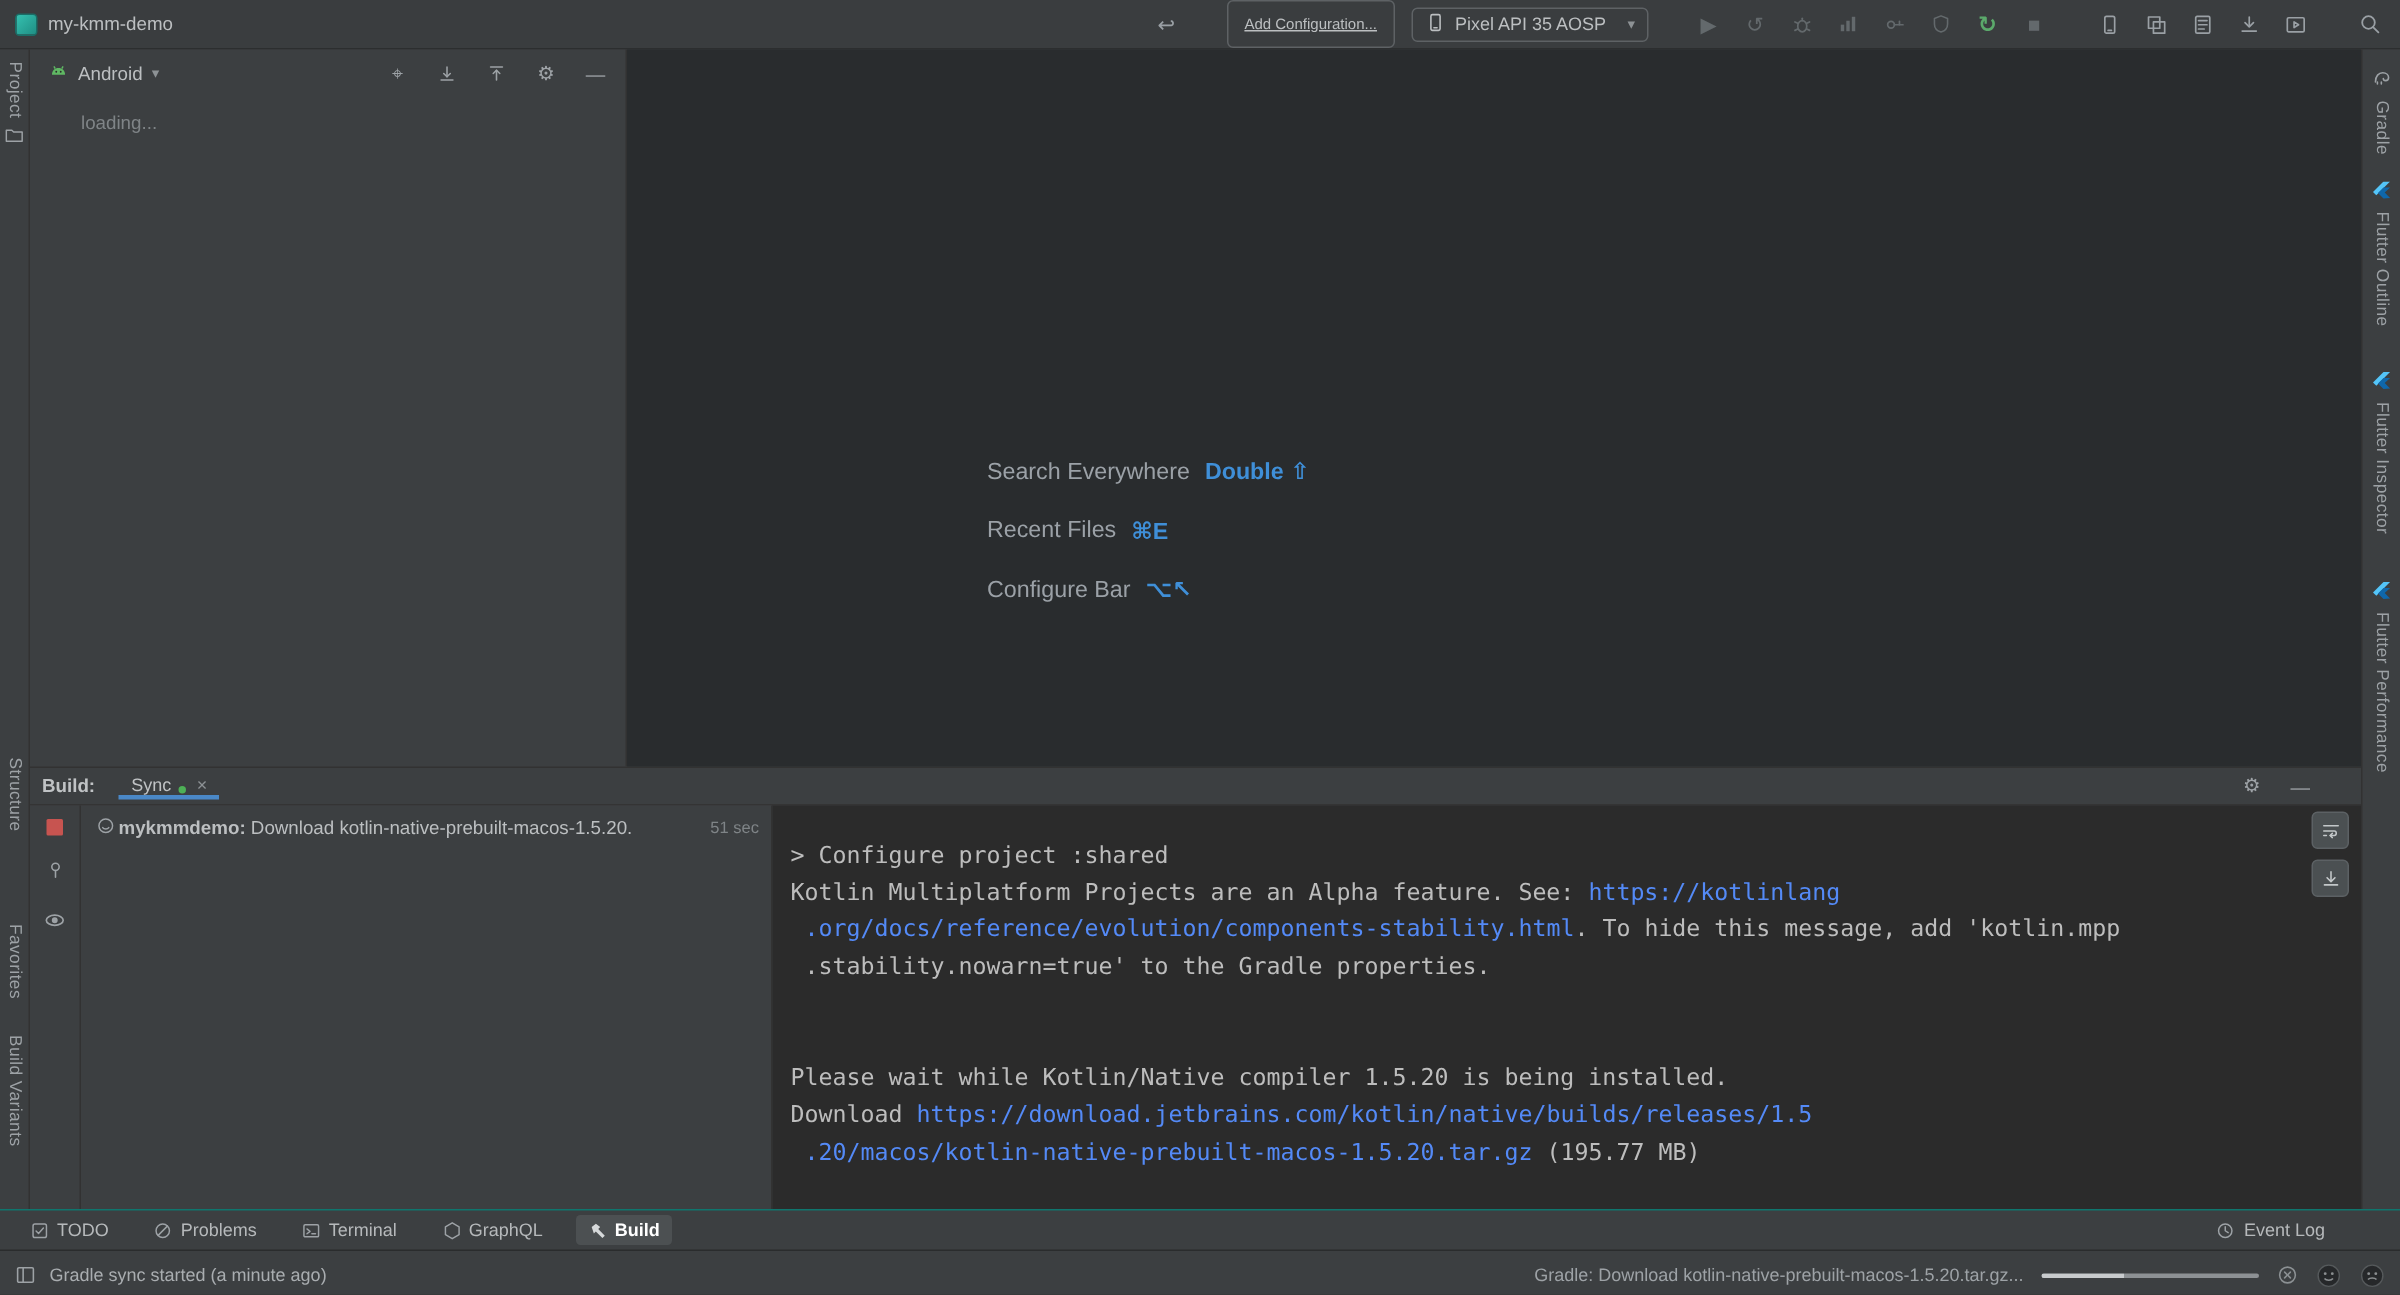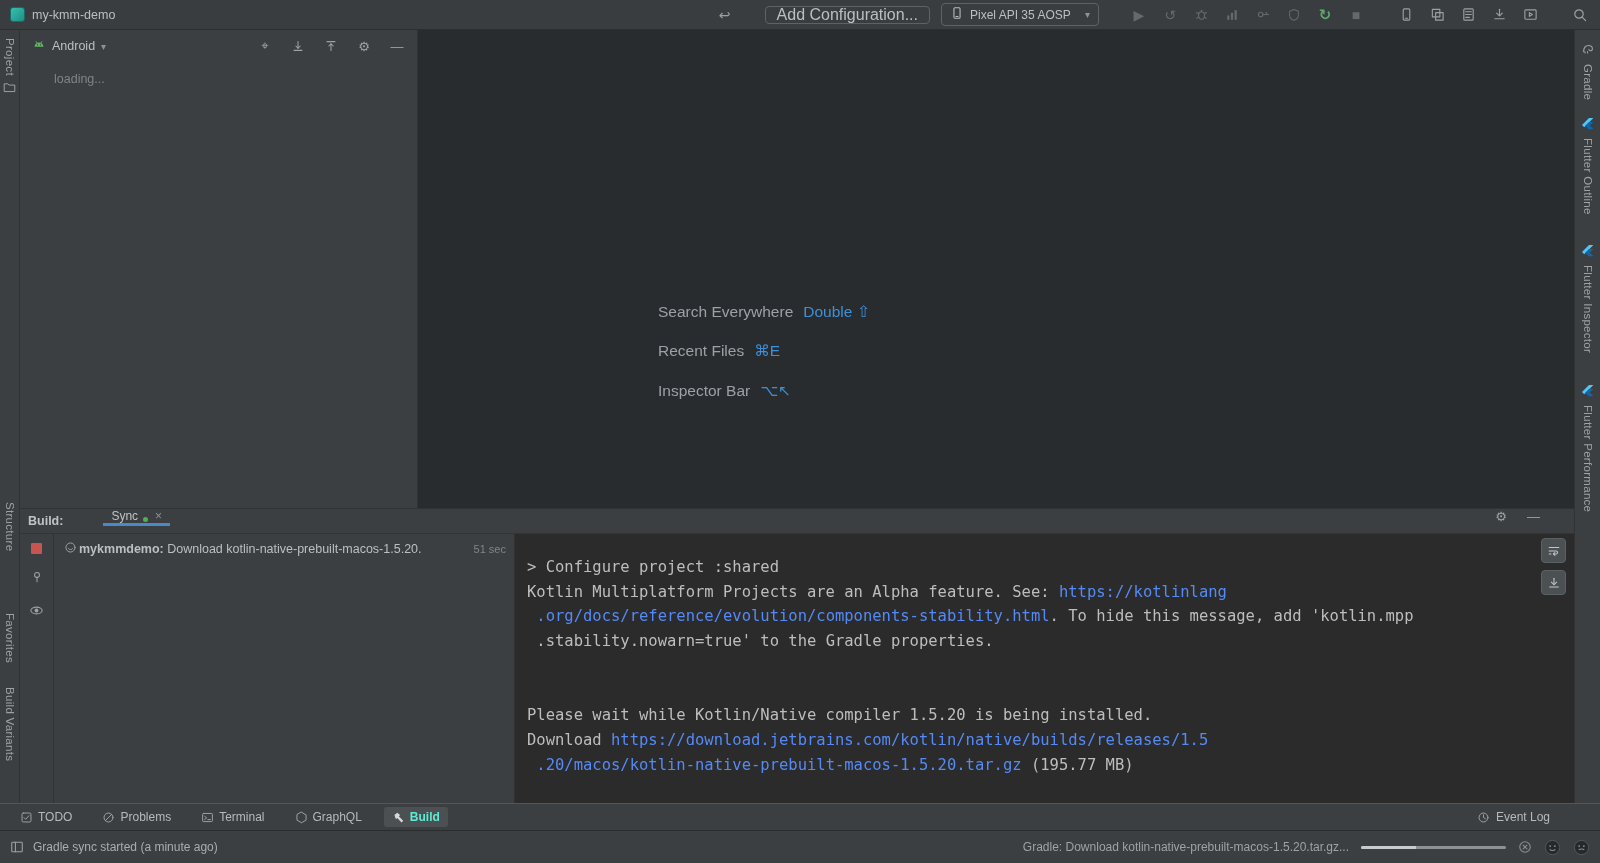--- a/index.html
+++ b/index.html
@@ -9,21 +9,21 @@
 
   
   .titlebar { flex:0 0 30px; background:#3a3d3f; border-bottom:1px solid #2c2e2f; display:flex; align-items:center; padding:0 10px; }
   .tb-left { display:flex; align-items:center; gap:7px; }
   .app-icon { width:15px; height:15px; border-radius:3px; background:linear-gradient(135deg,#35c0b0,#1f8f84); border:1px solid #1a6d66; }
   .tb-title { font-size:12.5px; color:#bcbfc1; }
   .tb-right { margin-left:auto; display:flex; align-items:center; gap:11px; }
   .tbi { width:20px; height:20px; display:flex; align-items:center; justify-content:center; color:#9aa0a5; font-size:14px; cursor:default; }
   .tbi.disabled { color:#63696c; }
   .tbi.green { color:#5ba96b; font-weight:bold; font-size:15px; }
-  .tb-btn { height:18px; border:1px solid #5e6265; border-radius:4px; padding:0 11px; display:flex; align-items:center; gap:6px; color:#bcbfc1; font-size:16px; background:transparent; }
+  .tb-btn { height:32px; border:1px solid #5e6265; border-radius:4px; padding:0 11px; display:flex; align-items:center; gap:6px; color:#bcbfc1; font-size:10px; background:transparent;text-decoration:underline; }
   .tb-select { height:23px; border:1px solid #5e6265; border-radius:4px; padding:0 8px; display:flex; align-items:center; gap:6px; color:#bcbfc1; font-size:12px; min-width:158px; }
   .tb-select .caret { margin-left:auto; color:#8d9295; font-size:10px; }
   .tb-gap { width:8px; }
   svg.ic { stroke:currentColor; fill:none; stroke-width:1.2; stroke-linecap:round; stroke-linejoin:round; }
 
   
   .middle { flex:0 0 773px; display:flex; min-height:0; }
   .strip { position:relative; background:#3c3f41; flex-shrink:0; }
   .strip.left { width:20px; border-right:1px solid #323232; }
   .strip.right { width:26px; border-left:1px solid #323232; }
@@ -40,25 +40,25 @@
   .pp-caret { font-size:10px; color:#8d9295; }
   .pp-actions { margin-left:auto; display:flex; align-items:center; gap:17px; color:#9da2a6; }
   .pp-actions .act { width:16px; height:16px; display:flex; align-items:center; justify-content:center; font-size:13px; }
   .pp-body { flex:1; padding:10px 0 0 34px; color:#7f8487; font-size:12.5px; }
 
   
   .editor { flex:1; background:#292c2e; position:relative; min-width:0; }
   .shortcuts { position:absolute; left:240px; top:262px; }
   .sc-row { height:39.5px; display:flex; align-items:center; gap:10px; font-size:15.5px; }
   .sc-label { color:#9ba1a7; }
-  .sc-keys { color:#3f8fd8; }
+  .sc-keys { color:#3f8fd8;font-weight:bold; }
 
   
   .build-panel { flex:1; display:flex; flex-direction:column; border-top:1px solid #323232; background:#3c3f41; min-height:0; }
-  .build-header { flex:0 0 25px; display:flex; align-items:flex-start; padding-left:8px; border-bottom:1px solid #343434;gap:24px; }
+  .build-header { flex:0 0 25px; display:flex; align-items:center; padding-left:8px; border-bottom:1px solid #343434; }
   .bh-title { align-self:center; font-weight:700; font-size:12.5px; color:#c0c3c5; }
   .sync-tab { display:flex; align-items:center; gap:5px; padding:0 8px; margin-left:16px; border-bottom:3px solid #4a88c7; cursor:default; }
   .sync-tab .lbl { font-size:12px; color:#c0c3c5; }
   .sync-dot { width:5px; height:5px; border-radius:50%; background:#4db056; margin-top:7px; }
   .sync-close { color:#8d9295; font-size:12px; margin-left:2px; }
   .bh-actions { margin-left:auto; margin-right:34px; display:flex; align-items:center; gap:20px; color:#9da2a6; }
   .bh-actions .act { font-size:13px; }
 
   .build-content { flex:1; display:flex; min-height:0; }
   .build-left { flex:0 0 495px; display:flex; border-right:1px solid #323232; background:#3c3f41; }
@@ -71,21 +71,21 @@
 
   .build-console { flex:1; background:#2b2b2b; position:relative; font-family:"DejaVu Sans Mono","Liberation Mono",monospace; font-size:15.5px; line-height:24.7px; color:#bdbdbd; padding:21px 60px 0 12px; overflow:hidden; min-width:0; }
   .console-line { white-space:pre-wrap; }
   .console-link { color:#548af7; cursor:pointer; }
   .console-btns { position:absolute; top:4px; right:8px; display:flex; flex-direction:column; gap:7px; }
   .console-btn { width:25px; height:25px; background:#4b5052; border:1px solid #5c6164; border-radius:4px; display:flex; align-items:center; justify-content:center; color:#c3c7c9; }
 
   
   .bottom-bar { flex:0 0 27px; background:#3c3f41; border-top:1px solid #0f766e; display:flex; align-items:center; padding:0 12px; font-size:12px; color:#b6b9bb; }
   .bb-item { display:flex; align-items:center; gap:5px; padding:3px 8px; border-radius:3px; margin-right:14px; color:#b6b9bb; }
-  .bb-item.active { background:#4c5052; color:#5eead4; font-weight:700; }
+  .bb-item.active { background:#4c5052; color:#ffffff; font-weight:700; }
   .bb-item .bbi { color:#9da2a6; display:flex; }
   .bb-item.active .bbi { color:#d6d9da; }
   .bb-right { margin-left:auto; display:flex; align-items:center; gap:6px; margin-right:38px; color:#b6b9bb; }
 
   .status-bar { flex:0 0 33px; background:#3c3f41; border-top:1px solid #2a2c2d; display:flex; align-items:center; padding:0 10px; font-size:12px; color:#a9adb0; gap:9px; }
   .sb-icon { color:#9da2a6; display:flex; }
   .sb-right { margin-left:auto; display:flex; align-items:center; gap:12px; }
   .sb-prog-text { color:#9da2a6; }
   .sb-track { width:145px; height:3px; background:#8d9194; border-radius:2px; overflow:hidden; position:relative; }
   .sb-fill { position:absolute; left:0; top:0; bottom:0; width:38%; background:#c8cbcd; }
@@ -256,21 +256,21 @@
           <div class="shortcuts">
             <div class="sc-row">
               <span class="sc-label">Search Everywhere</span>
               <span class="sc-keys">Double ⇧</span>
             </div>
             <div class="sc-row">
               <span class="sc-label">Recent Files</span>
               <span class="sc-keys">⌘E</span>
             </div>
             <div class="sc-row">
-              <span class="sc-label">Inspector Bar</span>
+              <span class="sc-label">Configure Bar</span>
               <span class="sc-keys">⌥↖</span>
             </div>
           </div>
         </section>
       </div>
 
       <section class="build-panel">
         <div class="build-header">
           <span class="bh-title">Build:</span>
           <div class="sync-tab">

